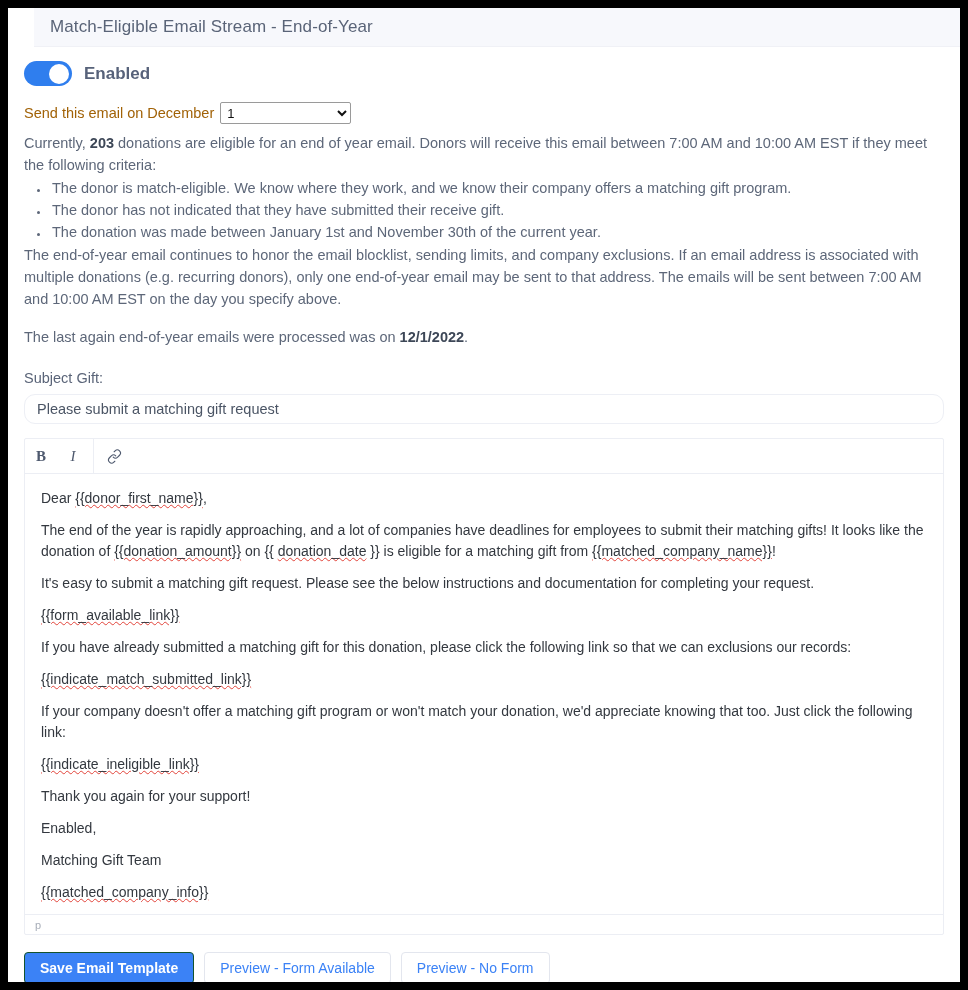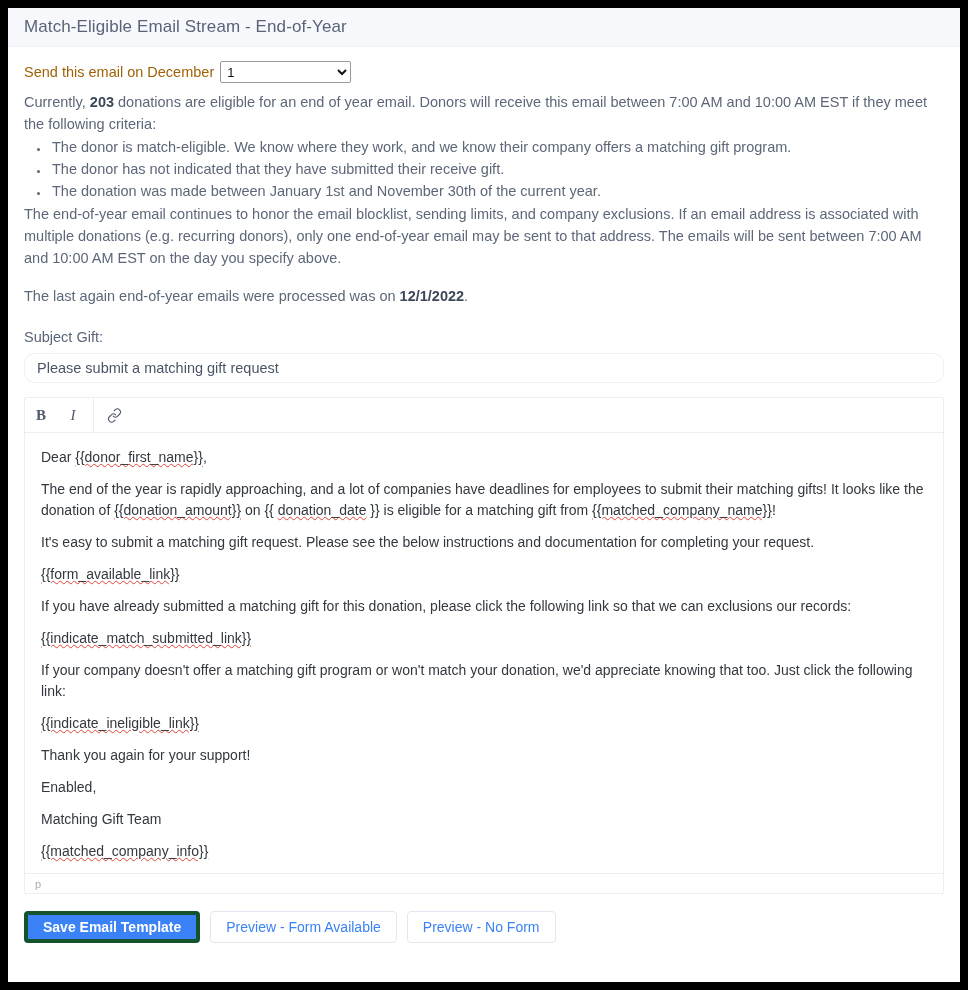--- a/index.html
+++ b/index.html
@@ -22,20 +22,21 @@
   }
 
   
   .card-header {
     height: 39px;
     background: #f7f8fc;
     border-bottom: 1px solid #f0f1f6;
     display: flex;
     align-items: center;
     padding: 0 16px;
+    margin-left: 26px;
   }
   .card-title {
     font-size: 17px;
     color: #5a6478;
     letter-spacing: .1px;
   }
 
   
   .card-body {
     padding: 14px 16px 0 16px;
@@ -211,41 +212,47 @@
     font-size: 14px;
     display: inline-flex;
     align-items: center;
     justify-content: center;
     padding: 0 15px;
     cursor: pointer;
     white-space: nowrap;
   }
   .btn.primary {
     background: #3b82f6;
-    border: 4px solid #14532d;
+    border: 1px solid #14532d;
     color: #ffffff;
     font-weight: bold;
   }
   .btn.secondary {
     background: #ffffff;
     border: 1px solid #e3e6ee;
     color: #3b82f6;
   }
 </style>
 </head>
 <body>
 
 <div id="frame">
 
   <div class="card-header">
     <div class="card-title">Match-Eligible Email Stream - End-of-Year</div>
   </div>
 
   <div class="card-body">
 
+    <div class="toggle-row">
+      <div class="switch">
+        <div class="knob"></div>
+      </div>
+      <div class="toggle-label">Enabled</div>
+    </div>
 
     <div class="select-row">
       <span class="lbl">Send this email on December</span>
       <select class="day-select"><option value="1">1</option><option value="2">2</option><option value="3">3</option><option value="4">4</option><option value="5">5</option><option value="6">6</option><option value="7">7</option><option value="8">8</option><option value="9">9</option><option value="10">10</option><option value="11">11</option><option value="12">12</option><option value="13">13</option><option value="14">14</option><option value="15">15</option><option value="16">16</option><option value="17">17</option><option value="18">18</option><option value="19">19</option><option value="20">20</option><option value="21">21</option><option value="22">22</option><option value="23">23</option><option value="24">24</option><option value="25">25</option><option value="26">26</option><option value="27">27</option><option value="28">28</option><option value="29">29</option><option value="30">30</option><option value="31">31</option></select>
     </div>
 
     <p class="info"><span>Currently, </span><b>203</b><span> donations are eligible for an end of year email. Donors will receive this email between 7:00 AM and 10:00 AM EST if they meet the following criteria:</span></p>
 
     <ul class="criteria">
       <li>The donor is match-eligible. We know where they work, and we know their company offers a matching gift program.</li>

